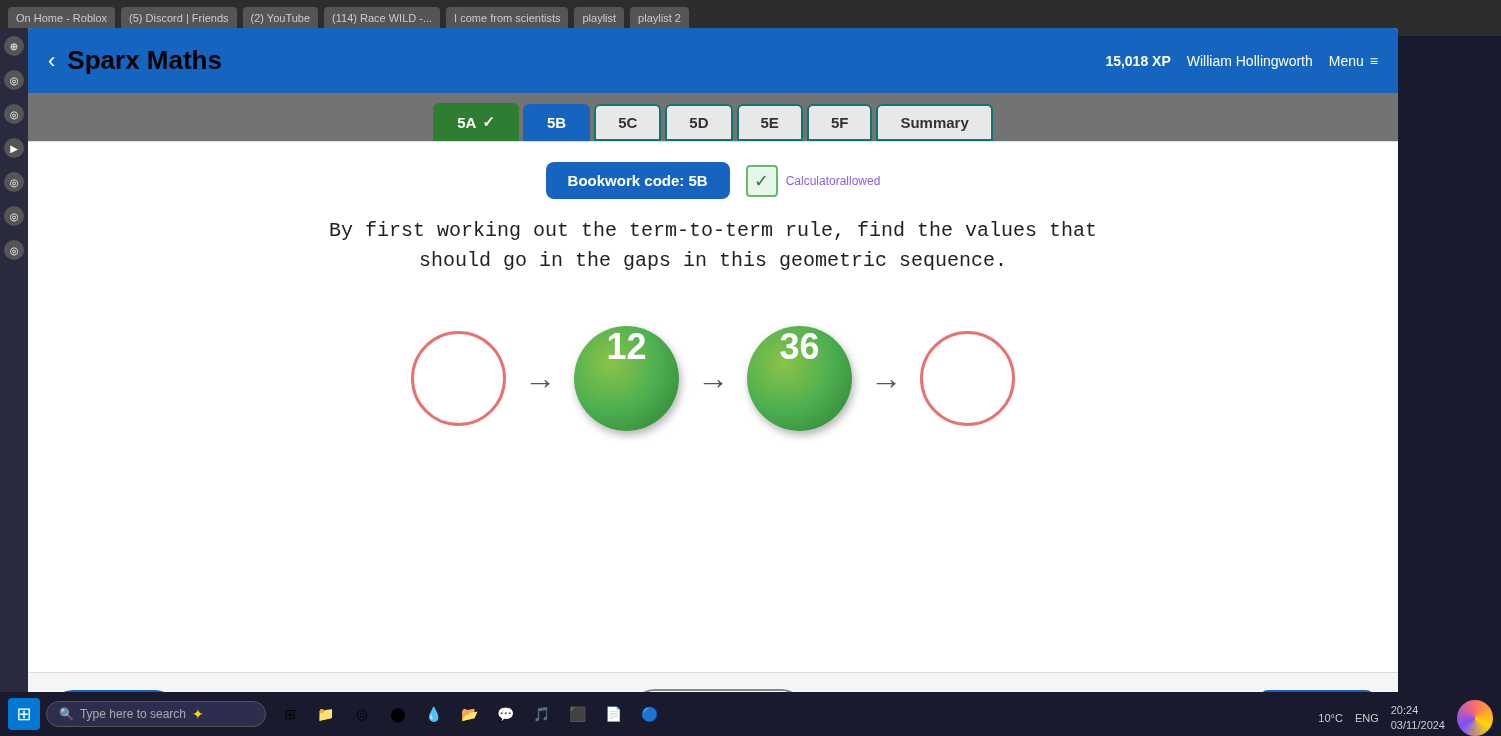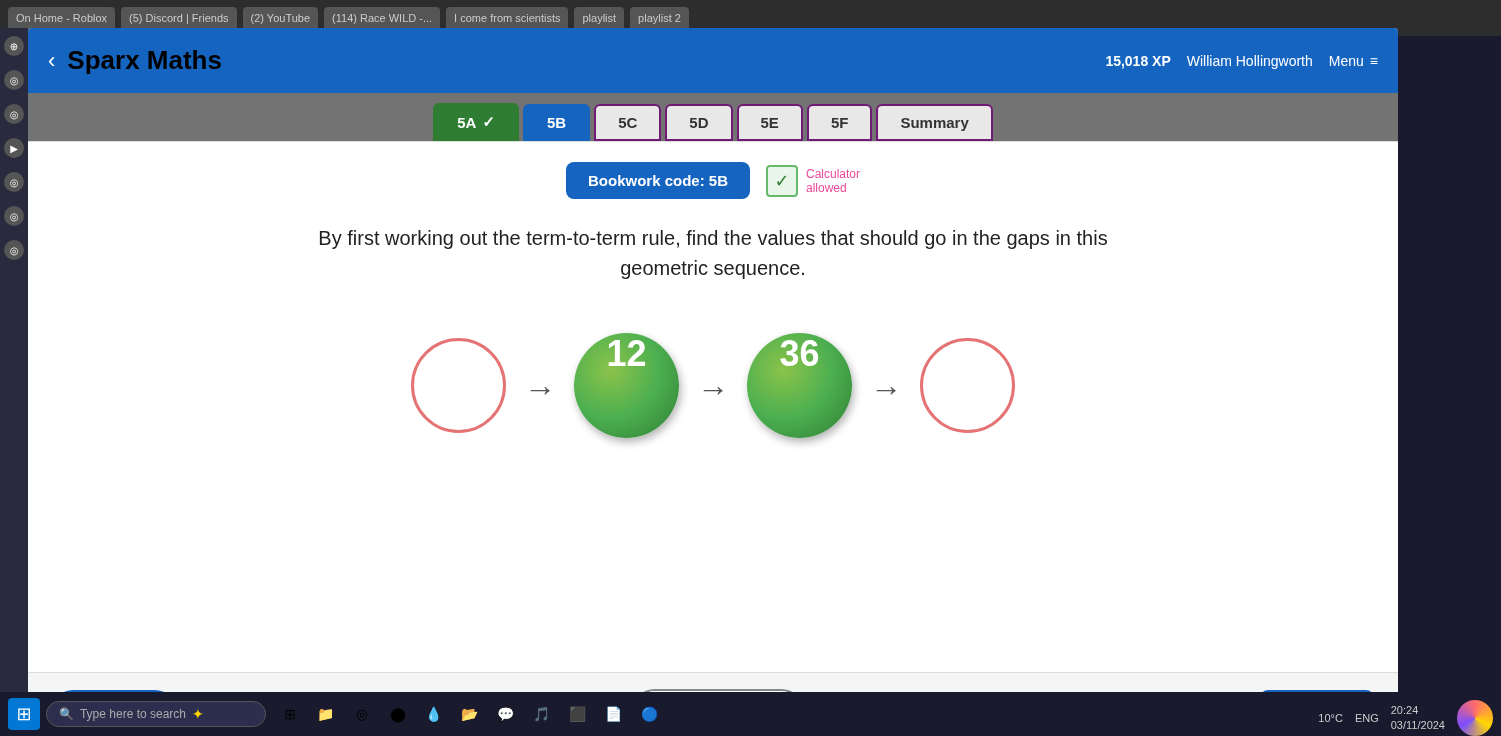--- a/index.html
+++ b/index.html
@@ -145,41 +145,41 @@
       align-items: center;
       gap: 6px;
     }
     .tab-5b {
       background: #1565c0;
       color: #fff;
     }
     .tab-inactive {
       background: #e8e8e8;
       color: #333;
-      border: 2px solid #701a75;
+      border: 2px solid #0f766e;
       text-align: center;
     }
 
     
     .content-area {
       width: 100%;
       background: #fff;
       min-height: 530px;
       display: flex;
       flex-direction: column;
       align-items: center;
       padding-top: 20px;
     }
 
     
     .bookwork-row {
       display: flex;
       align-items: center;
       gap: 16px;
-      margin-bottom: 24px;
+      margin-bottom: 17px;
     }
     .bookwork-code-btn {
       background: #1565c0;
       color: #fff;
       padding: 10px 22px;
       border-radius: 8px;
       font-size: 15px;
       font-weight: bold;
       cursor: pointer;
       border: none;
@@ -197,34 +197,35 @@
       background: #e8f5e9;
       border: 2px solid #66bb6a;
       border-radius: 4px;
       display: flex;
       align-items: center;
       justify-content: center;
       font-size: 16px;
     }
     .calc-text {
       display: flex;
-      flex-direction: column;
+      flex-direction: row;
       font-size: 12px;
-      color: #ec4899;
+      color: #8b5cf6;
       justify-content: flex-end;
     }
 
     
     .question-text {
       font-size: 20px;
       color: #222;
       text-align: center;
       max-width: 800px;
       line-height: 1.5;
       margin-bottom: 50px;
+      font-family: Liberation Mono, monospace;
     }
 
     
     .sequence-row {
       display: flex;
       align-items: center;
       gap: 18px;
       margin-bottom: 60px;
     }
     .circle-empty {

